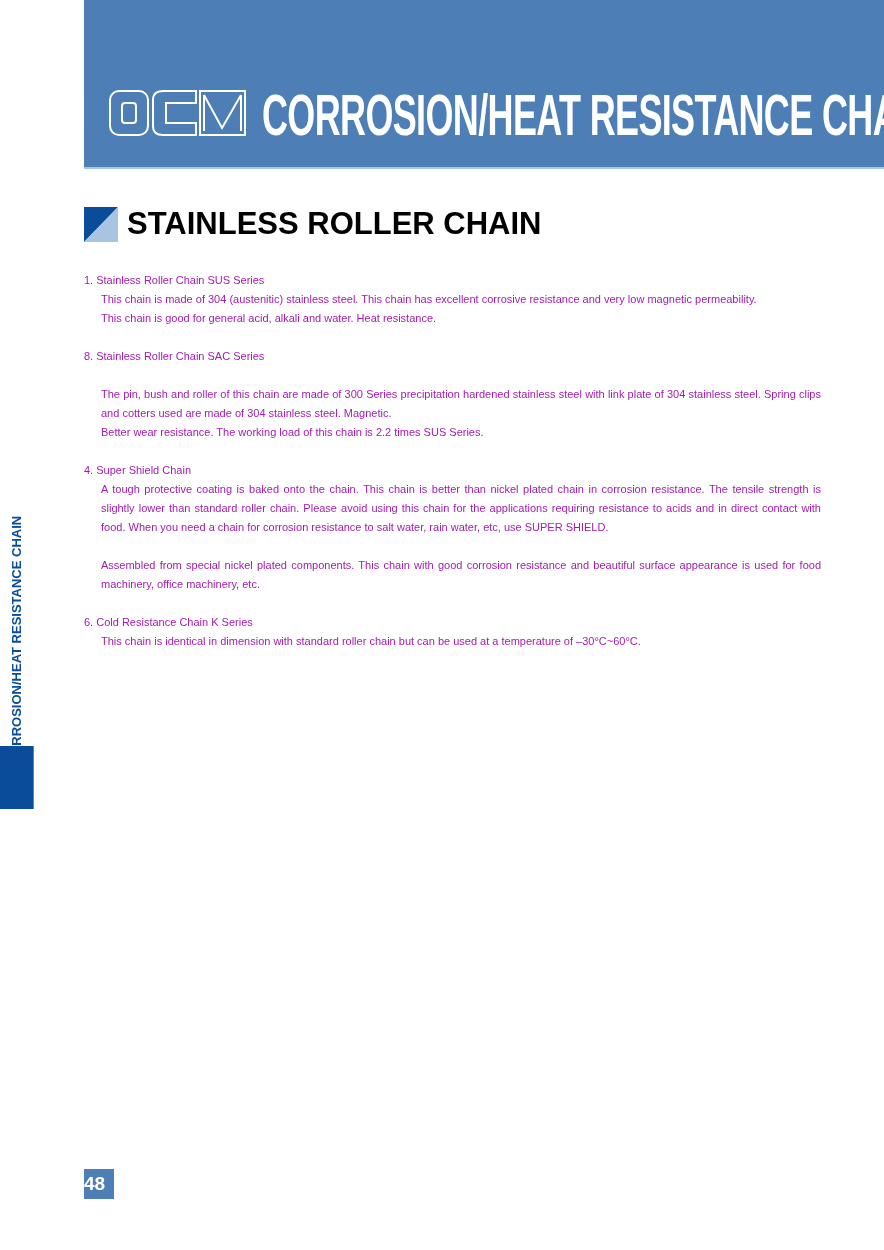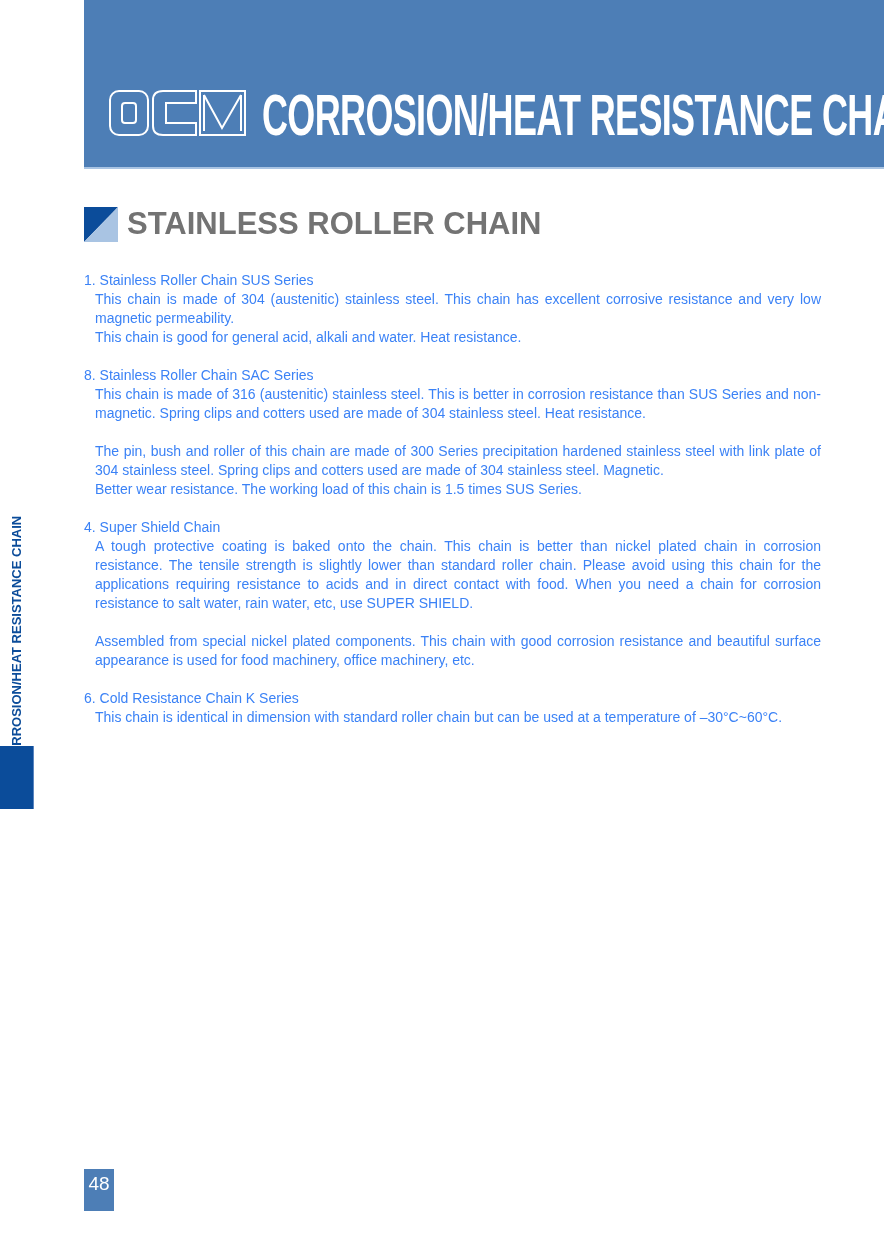--- a/index.html
+++ b/index.html
@@ -23,50 +23,50 @@
       letter-spacing: -1px;
       transform: scaleX(0.62); transform-origin: left center;
       white-space: nowrap;
     }
     .section-heading {
       position: absolute; left: 84px; top: 204px;
       display: flex; align-items: center;
     }
     .section-icon { width: 34px; height: 35px; display: block; }
     .section-title {
-      margin-left: 9px; font-weight: bold; font-size: 31px; color: #737373;
+      margin-left: 9px; font-weight: bold; font-size: 31px; color: #000000;
       letter-spacing: 0px; line-height: 40px; white-space: nowrap;
     }
     .side-label {
       position: absolute; left: 6px; top: 538px; width: 22px; height: 205px;
       display: flex; align-items: center; justify-content: center;
     }
     .side-label span {
       display: block; transform: rotate(-90deg);
       white-space: nowrap; font-weight: bold; font-size: 13px; color: #0b4c9a;
       letter-spacing: 0px;
       transform-origin: center center;
     }
     .side-label-inner { transform: rotate(-90deg) scaleX(0.72); }
     .side-tab {
       position: absolute; left: 0; top: 746px; width: 33px; height: 63px;
       background: #0b4c9a; border-right: 1px solid #5b86c0;
     }
     .content {
       position: absolute; left: 84px; top: 271px; width: 737px;
-      font-size: 14px; line-height: 19px; color: #3b82f6;
+      font-size: 11px; line-height: 19px; color: #a21caf;
     }
     .item { margin-bottom: 19px; }
     .item-title { white-space: nowrap; }
-    .item-body { margin-left: 11px; text-align: justify; }
+    .item-body { margin-left: 17px; text-align: justify; }
     .item-body p { margin: 0; }
     .page-number {
-      position: absolute; left: 84px; top: 1169px; width: 30px; height: 42px;
-      background: #4d7eb6; color: #ffffff; font-weight: normal; font-size: 19px;
-      line-height: 30px; text-align: center;
+      position: absolute; left: 84px; top: 1169px; width: 30px; height: 30px;
+      background: #4d7eb6; color: #ffffff; font-weight: bold; font-size: 19px;
+      line-height: 30px; 
     }
   </style>
 </head>
 <body>
 
 <div class="header-band"></div>
 
 <div class="logo" aria-label="OCM">
   <svg width="140" height="50" viewBox="0 0 140 50">
     <g fill="none" stroke="#ffffff" stroke-width="2">
@@ -101,28 +101,25 @@
 <div class="content">
   <div class="item">
     <div class="item-title">1. Stainless Roller Chain SUS Series</div>
     <div class="item-body">
       <p>This chain is made of 304 (austenitic) stainless steel. This chain has excellent corrosive resistance and very low magnetic permeability.</p>
       <p>This chain is good for general acid, alkali and water. Heat resistance.</p>
     </div>
   </div>
   <div class="item">
     <div class="item-title">8. Stainless Roller Chain SAC Series</div>
-    <div class="item-body">
-      <p>This chain is made of 316 (austenitic) stainless steel. This is better in corrosion resistance than SUS Series and non-magnetic.  Spring clips and cotters used are made of 304 stainless steel. Heat resistance.</p>
-    </div>
   </div>
   <div class="item">
     <div class="item-body">
       <p>The pin, bush and roller of this chain are made of 300 Series precipitation hardened stainless steel with link plate of 304 stainless steel. Spring clips and cotters used are made of 304 stainless steel. Magnetic.</p>
-      <p>Better wear resistance. The working load of this chain is 1.5 times SUS Series.</p>
+      <p>Better wear resistance. The working load of this chain is 2.2 times SUS Series.</p>
     </div>
   </div>
   <div class="item">
     <div class="item-title">4. Super Shield Chain</div>
     <div class="item-body">
       <p>A tough protective coating is baked onto the chain. This chain is better than nickel plated chain in corrosion resistance. The tensile strength is slightly lower than standard roller chain.  Please avoid using this chain for the applications requiring resistance to acids and in direct contact with food. When you need a chain for corrosion resistance to salt water, rain water, etc, use SUPER SHIELD.</p>
     </div>
   </div>
   <div class="item">
     <div class="item-body">

